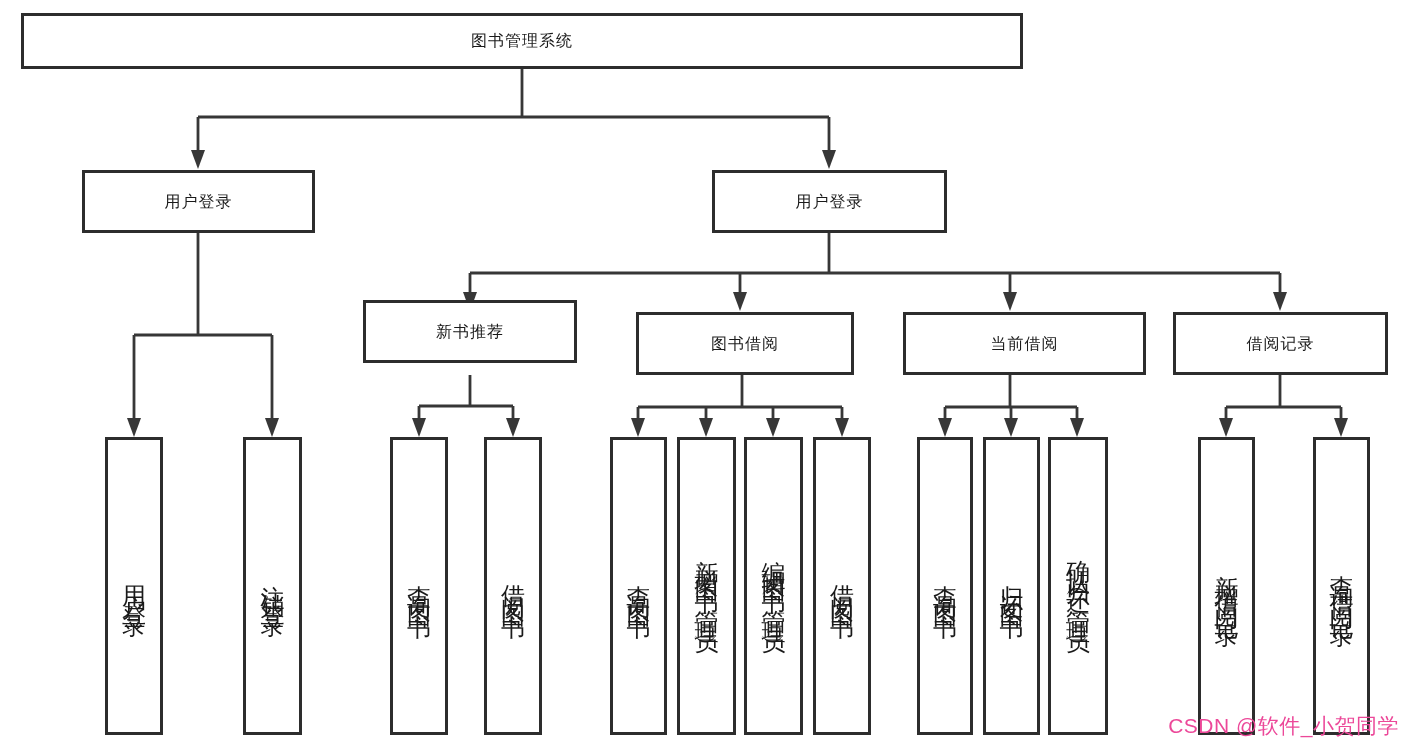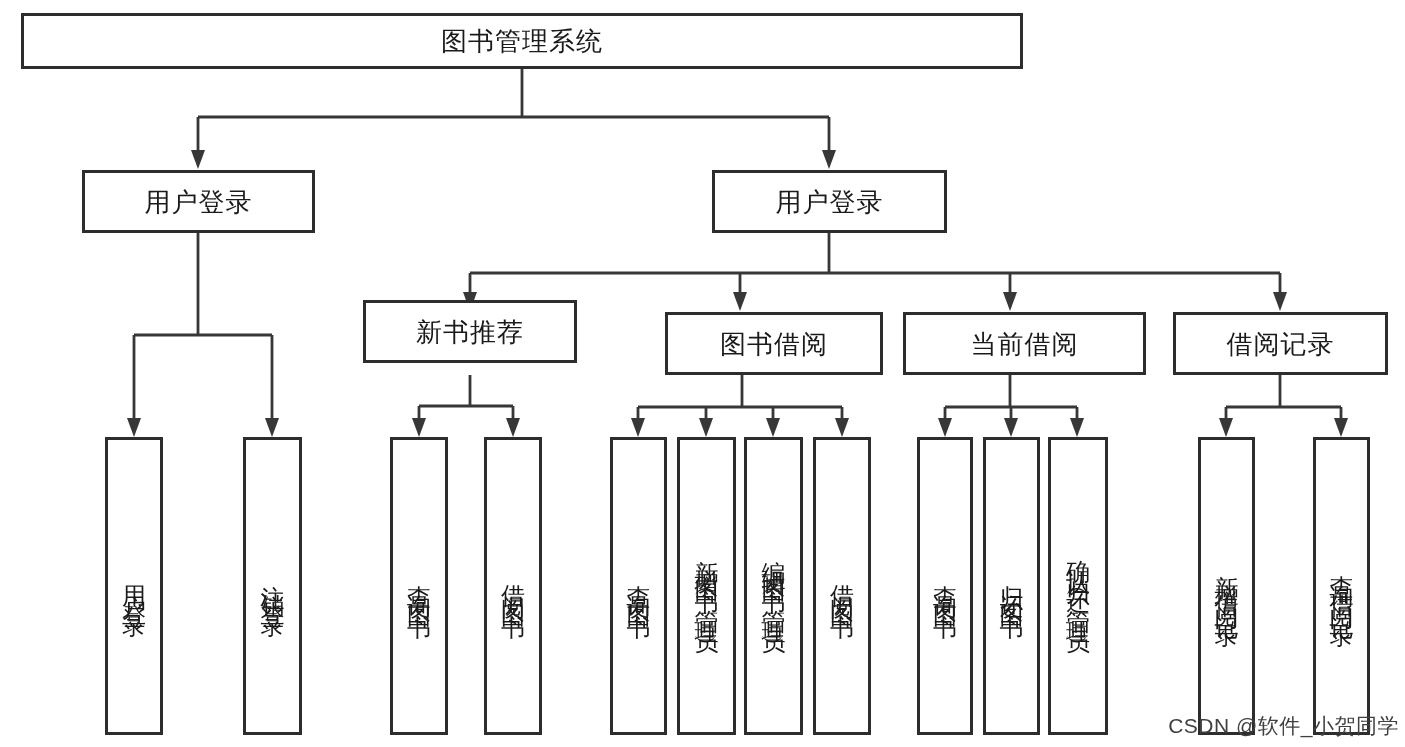--- a/index.html
+++ b/index.html
@@ -28,52 +28,52 @@
     position: absolute;
     box-sizing: border-box;
     border: 3px solid #2d2d2d;
     background: #ffffff;
     display: flex;
     align-items: center;
     justify-content: center;
     text-align: center;
   }
   .node.h {
-    font-size: 26px;
+    font-size: 16px;
     letter-spacing: 1px;
     line-height: 1;
   }
   .node.v {
     font-size: 24px;
     line-height: 1;
   }
   .node.v .vtext {
     writing-mode: vertical-rl;
     text-orientation: mixed;
     letter-spacing: 10px;
     line-height: 1;
     white-space: nowrap;
   }
   .watermark {
     position: absolute;
     left: 1163px;
     top: 712px;
     width: 236px;
     font-size: 21px;
-    color: #404040;
+    color: #ec4899;
     letter-spacing: 0.5px;
     white-space: nowrap;
     text-align: right;
   }
   
   #n-root            { left: 21px;   top: 13px;  width: 1002px; height: 56px; }
   #n-user-login      { left: 82px;   top: 170px; width: 233px;  height: 63px; }
   #n-book-mgmt       { left: 712px;  top: 170px; width: 235px;  height: 63px; }
   #n-new-book-rec    { left: 363px;  top: 300px; width: 214px;  height: 63px; }
-  #n-book-borrow     { left: 665px;  top: 312px; width: 218px;  height: 63px; }
+  #n-book-borrow     { left: 636px;  top: 312px; width: 218px;  height: 63px; }
   #n-current-borrow  { left: 903px;  top: 312px; width: 243px;  height: 63px; }
   #n-borrow-record   { left: 1173px; top: 312px; width: 215px;  height: 63px; }
 
   #l-login           { left: 105px;  top: 437px; width: 58px; height: 298px; }
   #l-logout          { left: 243px;  top: 437px; width: 59px; height: 298px; }
   #l-nbr-query       { left: 390px;  top: 437px; width: 58px; height: 298px; }
   #l-nbr-borrow      { left: 484px;  top: 437px; width: 58px; height: 298px; }
   #l-bb-query        { left: 610px;  top: 437px; width: 57px; height: 298px; }
   #l-bb-add          { left: 677px;  top: 437px; width: 59px; height: 298px; }
   #l-bb-edit         { left: 744px;  top: 437px; width: 59px; height: 298px; }

